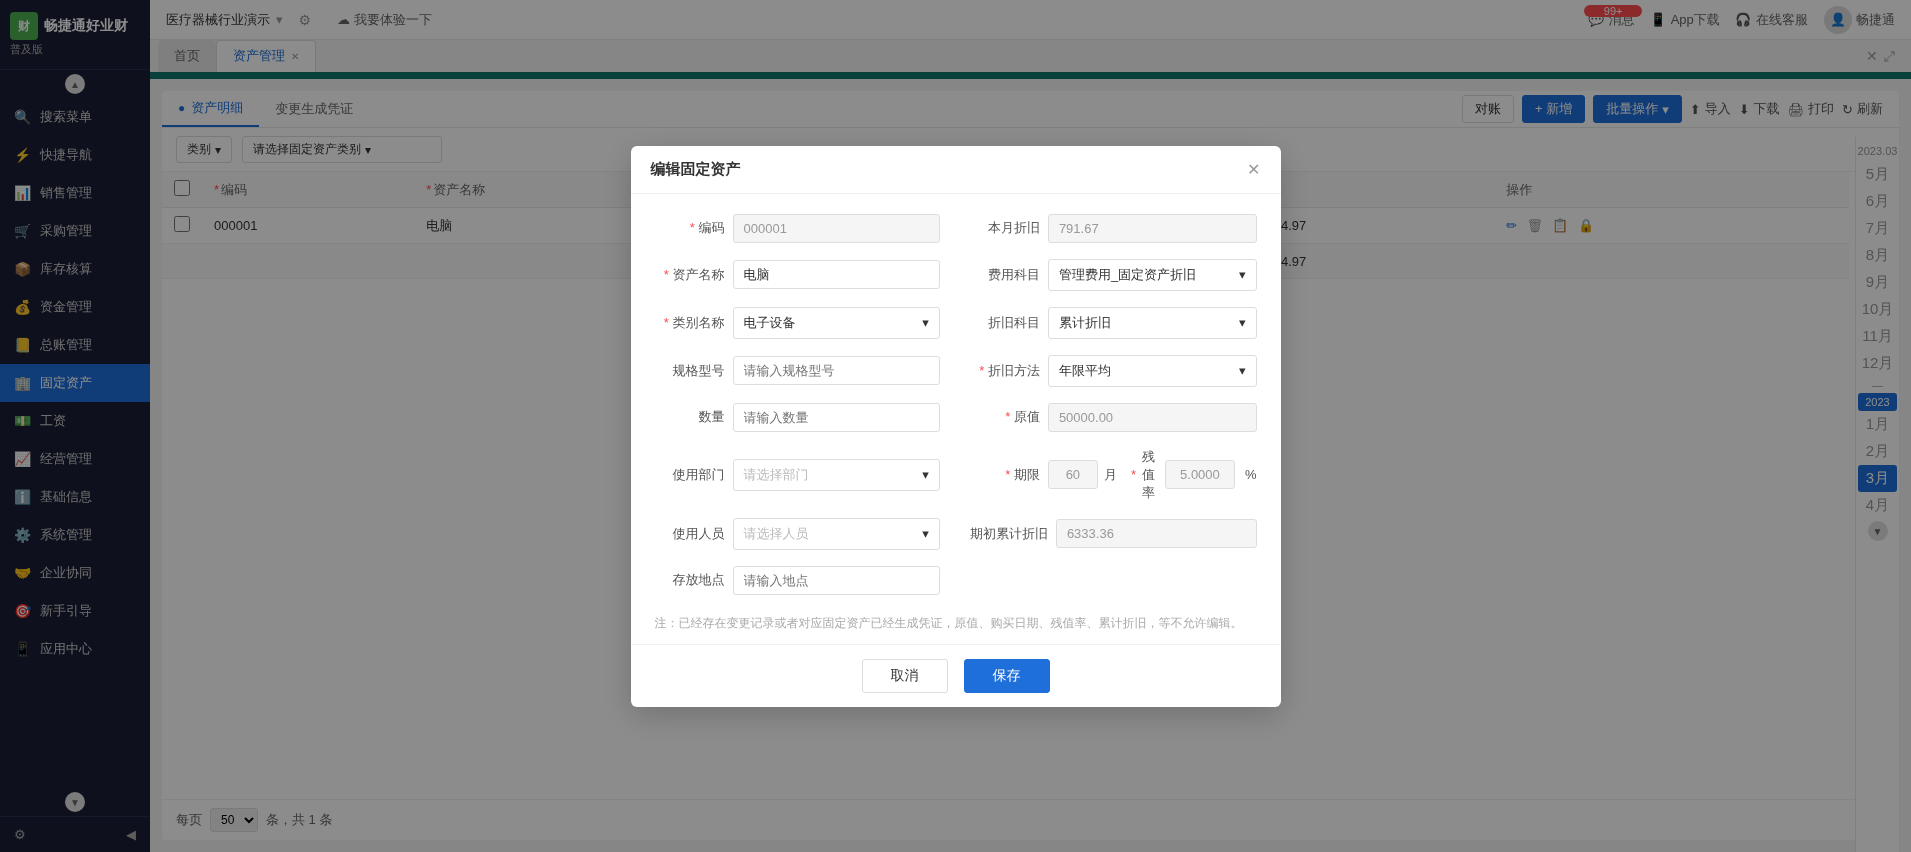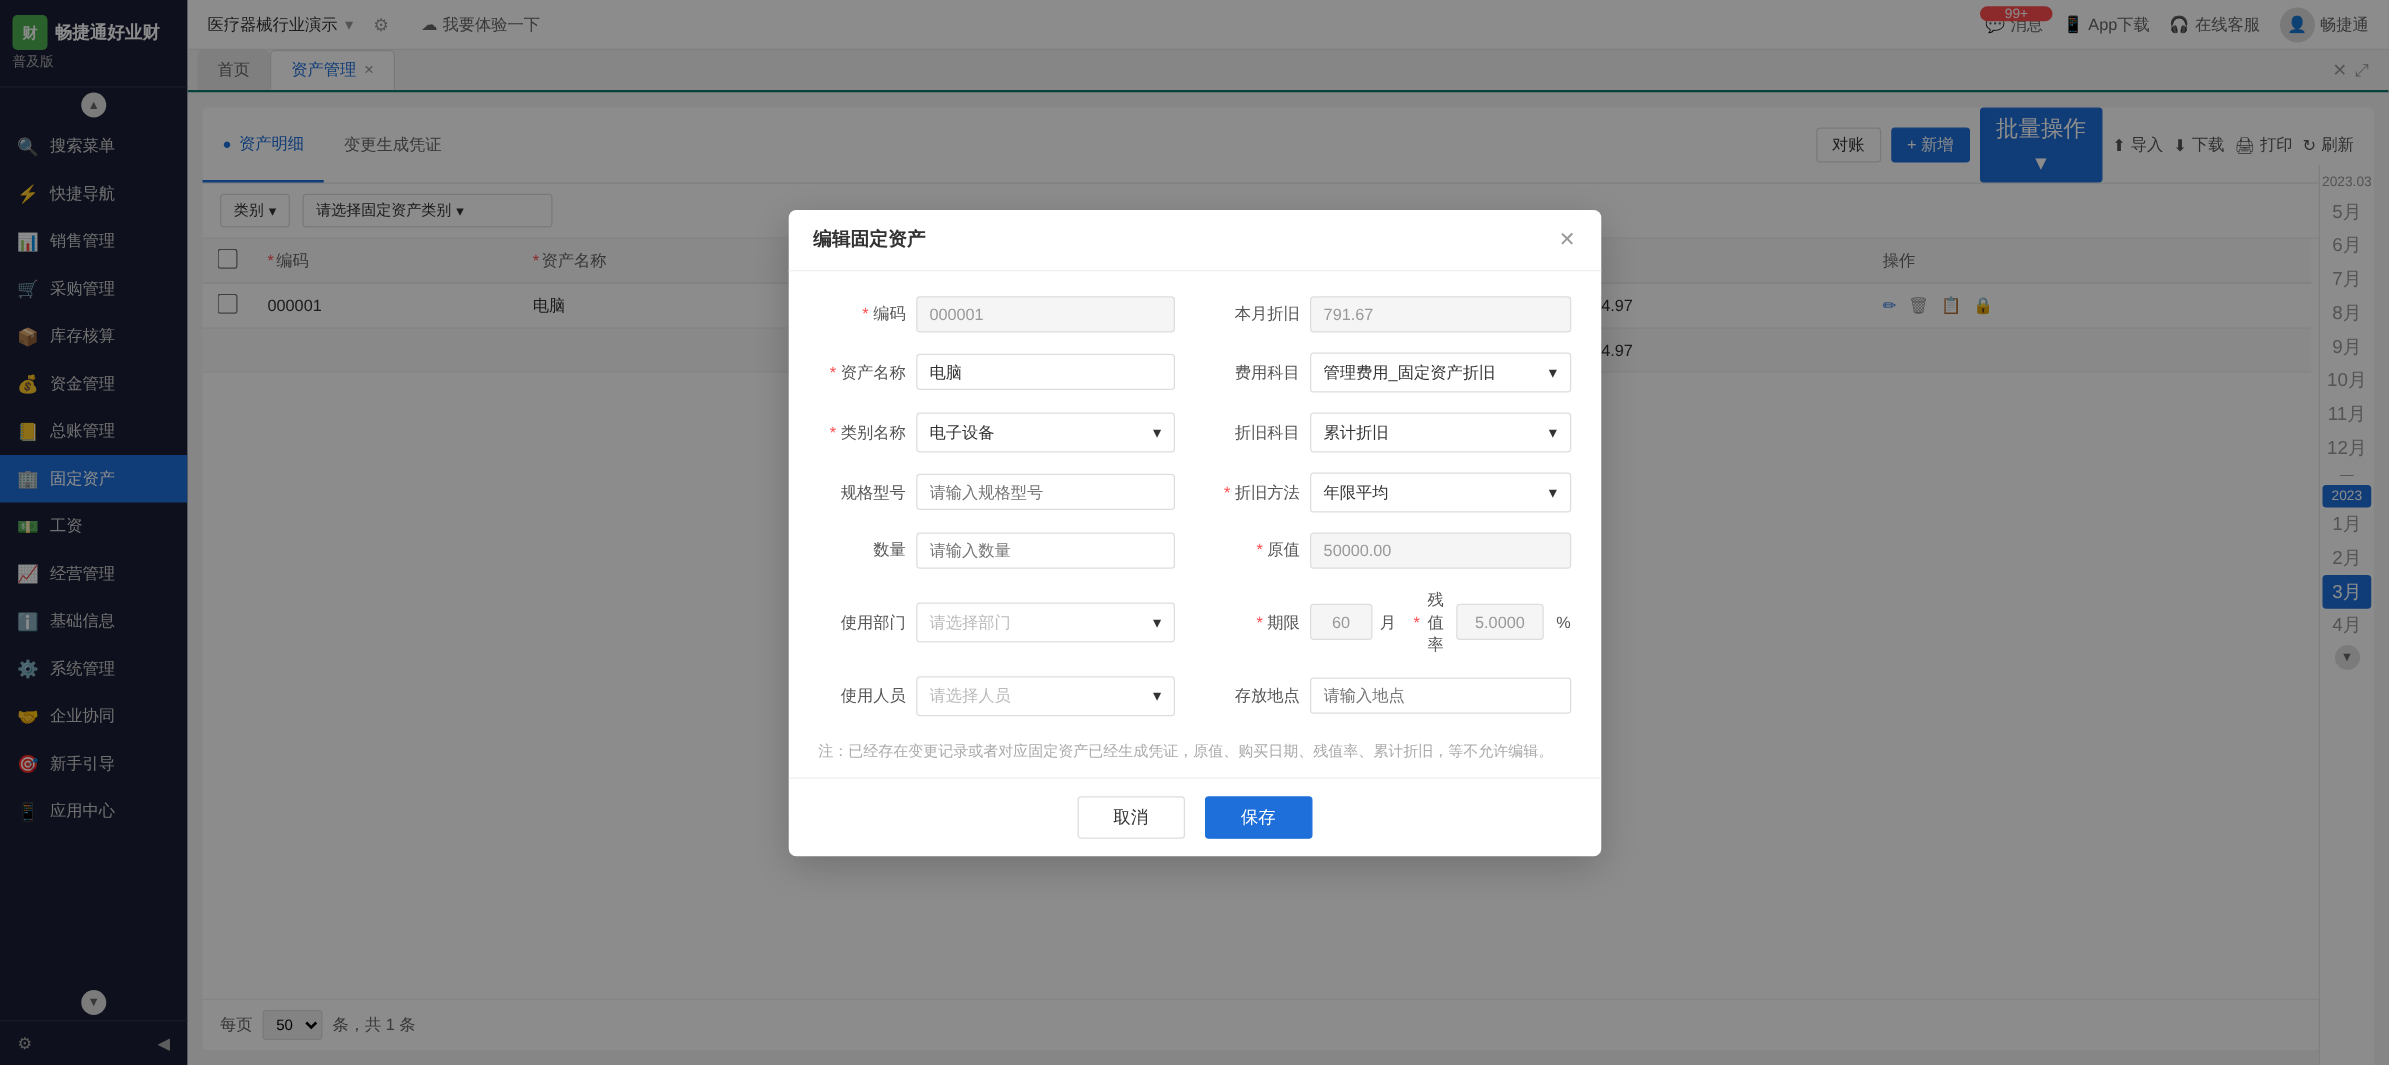--- a/index.html
+++ b/index.html
@@ -107,21 +107,21 @@
     .btn-default { background: #fff; color: #333; }
     .btn-primary { background: #1e6fd9; color: #fff; border-color: #1e6fd9; }
 
     
     .pagination-bar { padding: 8px 14px; display: flex; align-items: center; gap: 8px; border-top: 1px solid #f0f0f0; font-size: 13px; color: #666; }
     .per-page-select { padding: 3px 6px; border: 1px solid #ddd; border-radius: 3px; font-size: 12px; }
 
     
     .scroll-arrow { width: 20px; height: 20px; background: #e0e0e0; border-radius: 50%; display: flex; align-items: center; justify-content: center; cursor: pointer; margin: 2px; font-size: 10px; color: #666; }
 
-    .tabs-bar-wrapper { display: flex; align-items: center; background: #f5f5f5; border-bottom: 2px solid #0f766e; padding: 0 8px; }
+    .tabs-bar-wrapper { display: flex; align-items: center; background: #f5f5f5; border-bottom: 7px solid #0f766e; padding: 0 8px; }
     .tabs-bar-wrapper .tab-actions { display: flex; gap: 6px; padding: 0 8px; }
   </style>
 </head>
 <body>
 
 <div class="app-wrapper">
 
   <div class="sidebar">
     <div class="sidebar-header">
       <div class="sidebar-logo">
@@ -259,21 +259,21 @@
             <span style="color:#1e6fd9; font-size:12px;">●</span>
             <span>资产明细</span>
           </div>
           <div class="page-tab">
             <span>变更生成凭证</span>
           </div>
 
           <div style="margin-left:auto; display:flex; align-items:center; gap:8px; padding-right:16px;padding-left:12px;">
             <button class="toolbar-btn" style="padding:4px 12px; font-size:13px;">对账</button>
             <button class="toolbar-btn primary" style="padding:4px 12px; font-size:13px;">+ 新增</button>
-            <button class="toolbar-btn batch" style="padding:4px 12px; font-size:18px;flex-direction:column;">
+            <button class="toolbar-btn batch" style="padding:4px 12px; font-size:13px;">
               <span>批量操作</span>
               <span> ▾</span>
             </button>
             <div class="toolbar-action">
               <span>⬆</span>
               <span>导入</span>
             </div>
             <div class="toolbar-action">
               <span>⬇</span>
               <span>下载</span>
@@ -483,20 +483,24 @@
         </div>
 
         <div class="form-field">
           <span class="form-label">使用人员</span>
           <div class="form-select">
             <span style="color:#bbb;">请选择人员</span>
             <span>▾</span>
           </div>
         </div>
 
+        <div class="form-field">
+          <span class="form-label">期初累计折旧</span>
+          <input class="form-input disabled" type="text" value="6333.36" readonly="" style="">
+        </div>
 
         <div class="form-field">
           <span class="form-label">存放地点</span>
           <input class="form-input" type="text" placeholder="请输入地点" style="">
         </div>
 
       </div>
     </div>
     <div class="modal-note">
       <span>注：已经存在变更记录或者对应固定资产已经生成凭证，原值、购买日期、残值率、累计折旧，等不允许编辑。</span>

